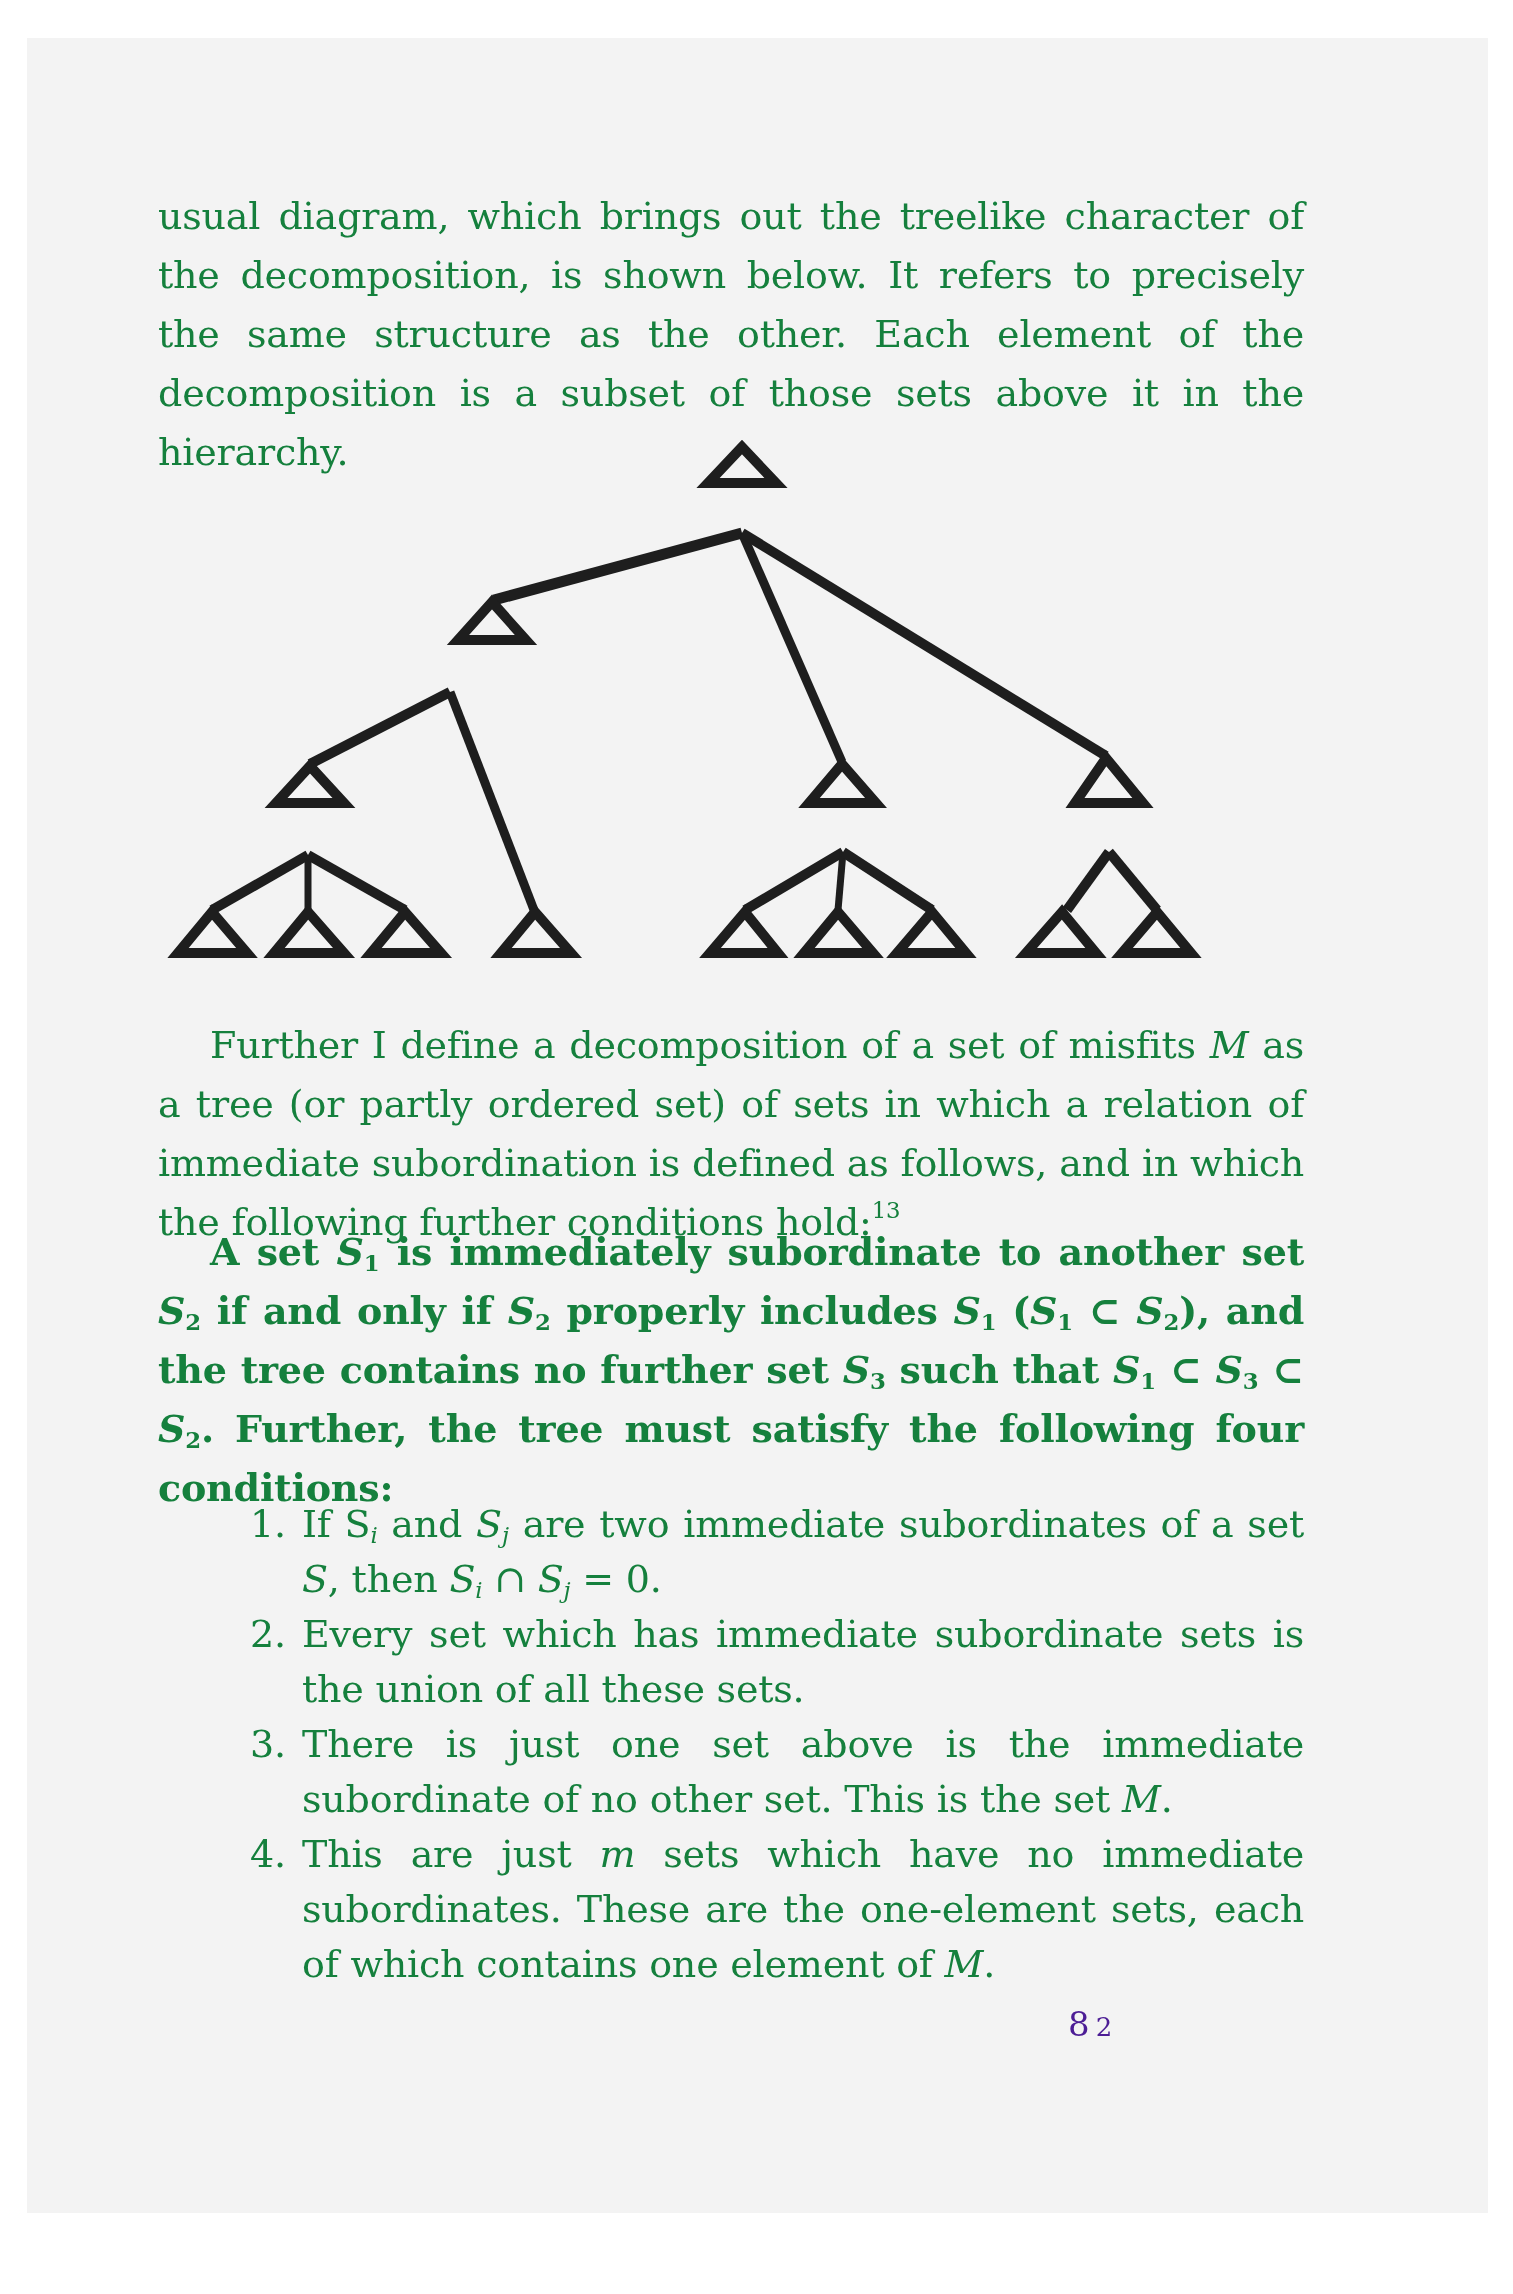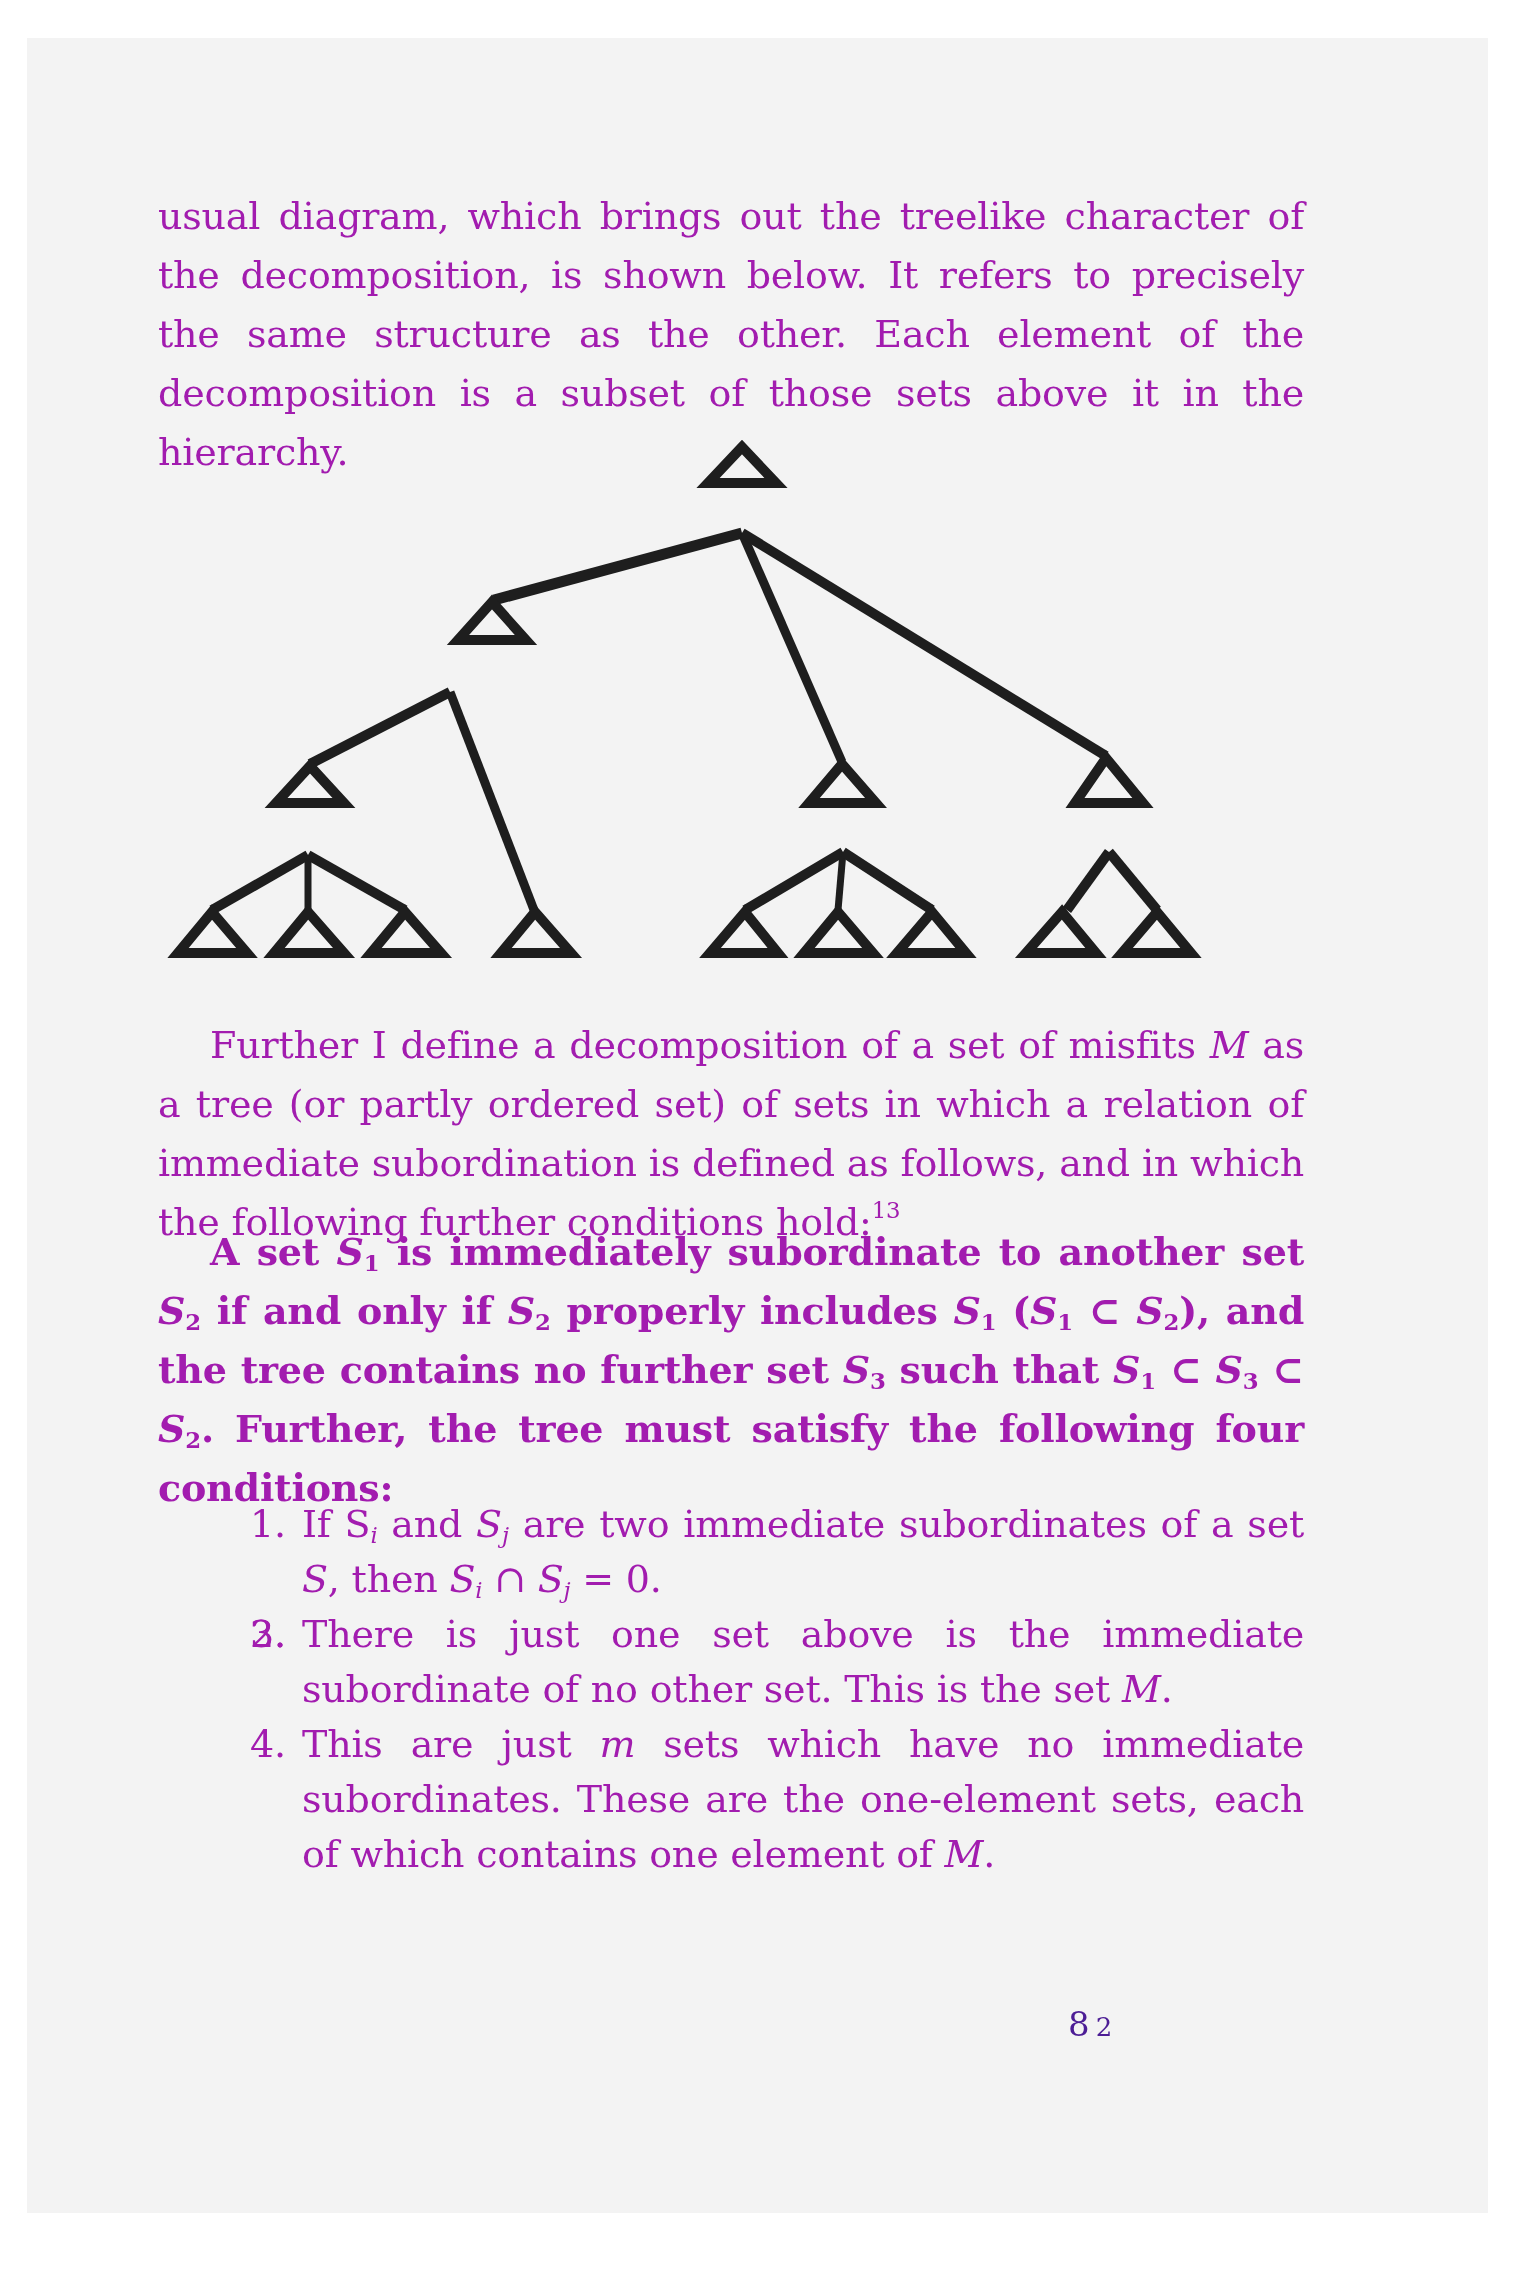--- a/index.html
+++ b/index.html
@@ -16,21 +16,21 @@
     .page {
       position: absolute;
       left: 27px;
       top: 38px;
       width: 1461px;
       height: 2175px;
       background: #f3f3f3;
     }
     .text {
       font-family: "DejaVu Serif", "Liberation Serif", serif;
-      color: #a21caf;
+      color: #15803d;
       font-size: 38px;
       letter-spacing: -0.2px;
     }
     .para {
       position: absolute;
       left: 158px;
       width: 1146px;
       line-height: 59px;
       text-align: justify;
       text-align-last: left;
@@ -136,21 +136,21 @@
 
 <p id="para-formal" class="para indent text"><span>Further I define a decomposition of a set of misfits </span><span class="math-i">M</span><span> as a tree (or partly ordered set) of sets in which a relation of immediate subordination is defined as follows, and in which the following further conditions hold:</span><sup>13</sup></p>
 
 <p id="para-subord" class="para indent text"><span>A set </span><span class="math-i">S</span><sub>1</sub><span> is immediately subordinate to another set </span><span class="math-i">S</span><sub>2</sub><span> if and only if </span><span class="math-i">S</span><sub>2</sub><span> properly includes </span><span class="math-i">S</span><sub>1</sub><span> (</span><span class="math-i">S</span><sub>1</sub><span> ⊂ </span><span class="math-i">S</span><sub>2</sub><span>), and the tree contains no further set </span><span class="math-i">S</span><sub>3</sub><span> such that </span><span class="math-i">S</span><sub>1</sub><span> ⊂ </span><span class="math-i">S</span><sub>3</sub><span> ⊂ </span><span class="math-i">S</span><sub>2</sub><span>. Further, the tree must satisfy the following four conditions:</span></p>
 
 <ol class="cond-list text">
   <li class="cond-item">
     <span class="cond-num">1.</span><span>If S</span><sub class="math-i">i</sub><span> and </span><span class="math-i">S</span><sub class="math-i">j</sub><span> are two immediate subordinates of a set </span><span class="math-i">S</span><span>, then </span><span class="math-i">S</span><sub class="math-i">i</sub><span> ∩ </span><span class="math-i">S</span><sub class="math-i">j</sub><span> = 0.</span>
   </li>
   <li class="cond-item">
-    <span class="cond-num">2.</span>
+    <span class="cond-num">2.</span><span>Every set which has immediate subordinate sets is the union of all these sets.</span>
   </li>
   <li class="cond-item">
     <span class="cond-num">3.</span><span>There is just one set above is the immediate subordinate of no other set. This is the set </span><span class="math-i">M</span><span>.</span>
   </li>
   <li class="cond-item">
     <span class="cond-num">4.</span><span>This are just </span><span class="math-i">m</span><span> sets which have no immediate subordinates. These are the one-element sets, each of which contains one element of </span><span class="math-i">M</span><span>.</span>
   </li>
 </ol>
 
 <div class="page-number"><span>8</span><span class="small">2</span></div>

